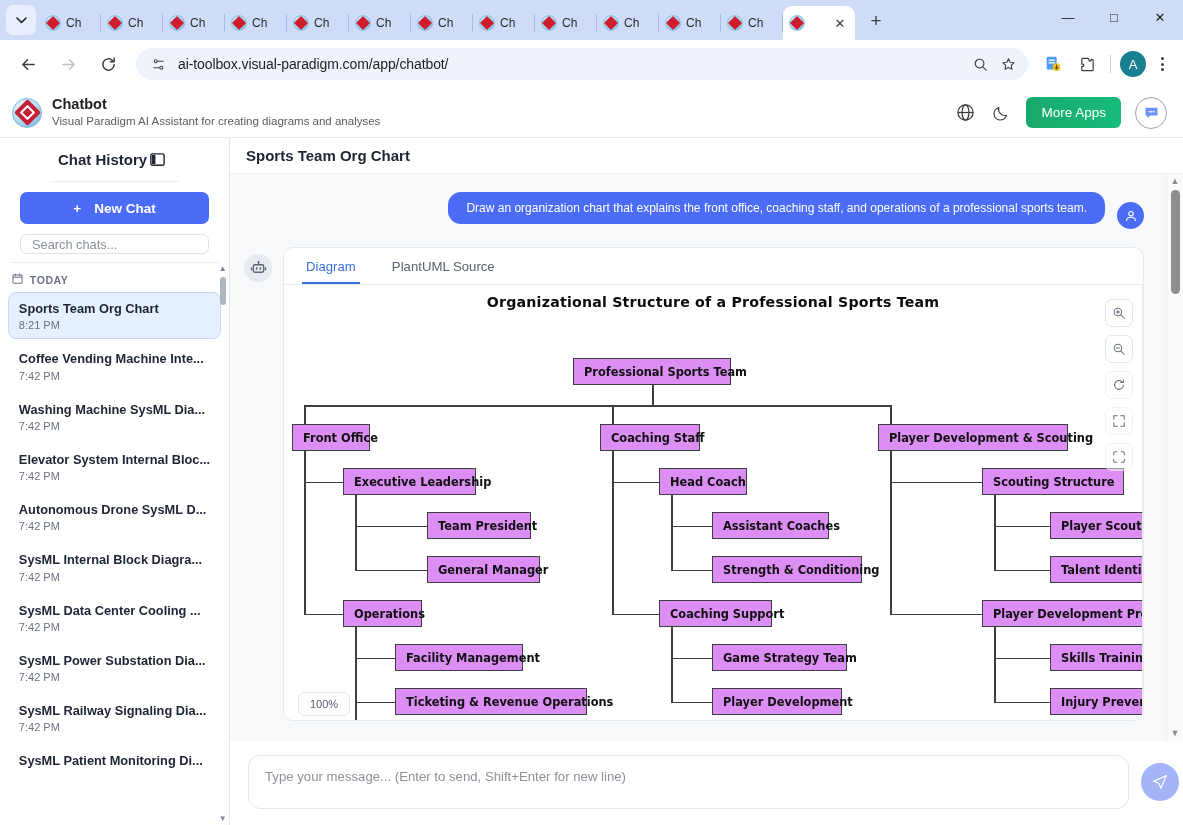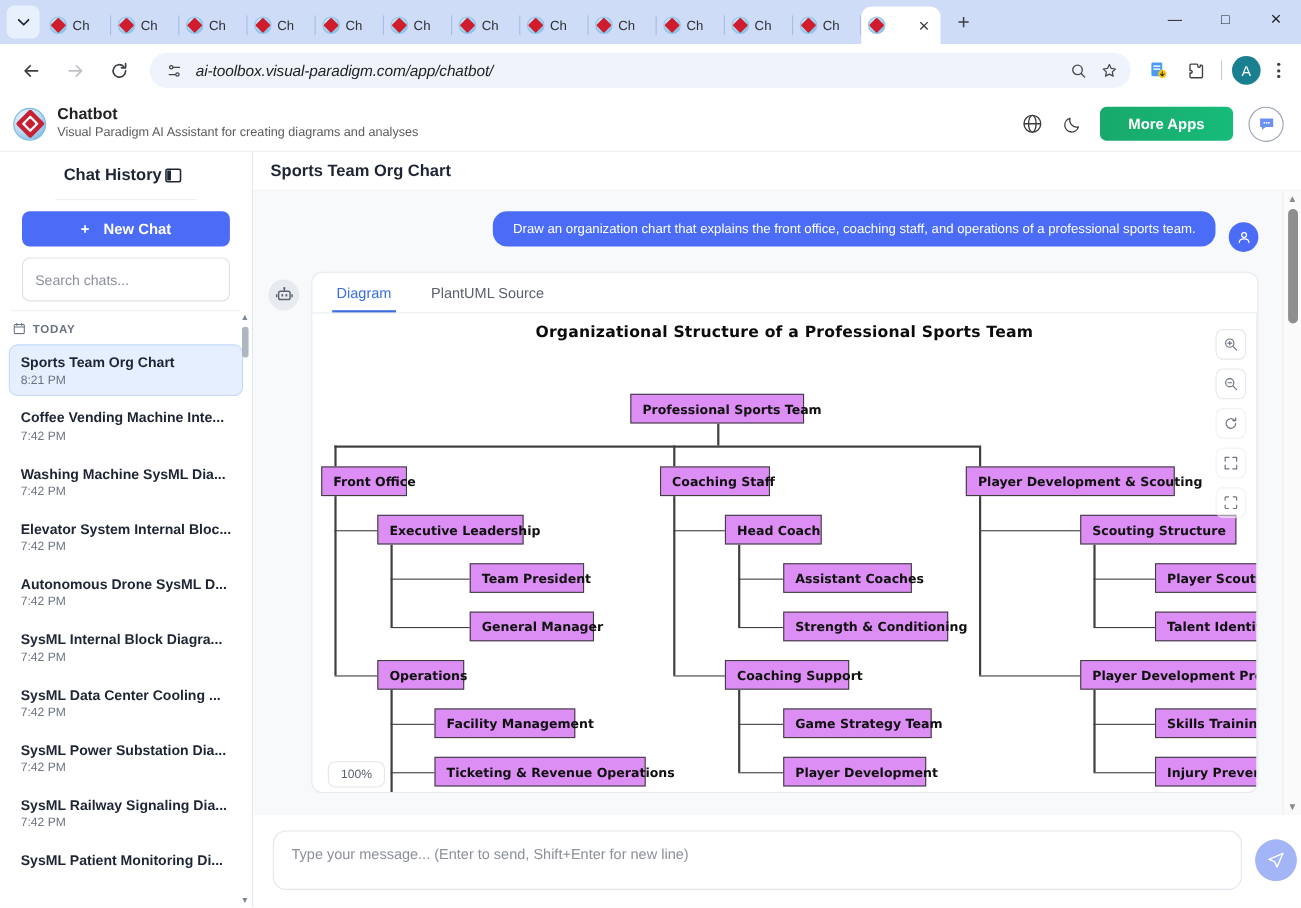--- a/index.html
+++ b/index.html
@@ -112,21 +112,20 @@
   }
   .nav-btn.disabled { color: #bdc1c6; }
   .omnibox {
     flex: 1;
     height: 32px;
     margin: 0 8px;
     background: #eff3fb;
     border-radius: 17px;
     display: flex; align-items: center;
     padding: 0 6px 0 12px;
-    font-style: italic;
   }
   .omnibox-icon {
     width: 20px; height: 20px; flex: none;
     display: flex; align-items: center; justify-content: center;
     color: #444746;
   }
   .omnibox-url {
     flex: 1;
     font-size: 14px;
     color: #1f1f1f;
@@ -189,22 +188,22 @@
   .app-logo .diamond::before {
     content: ""; position: absolute; inset: 6px; background: #c62033; border-radius: 1px; z-index: 2;
   }
   .app-titles { display: flex; flex-direction: column; justify-content: center; }
   .app-title { font-size: 14.5px; font-weight: 700; color: #222; line-height: 1.2; }
   .app-sub { font-size: 11.5px; color: #5c5c5c; line-height: 1.3; margin-top: 1px; }
   .header-right { margin-left: auto; display: flex; align-items: center; gap: 14px; }
   .hdr-icon { width: 22px; height: 22px; display: flex; align-items: center; justify-content: center; color: #3b3b3b; }
   .more-apps-btn {
     background: linear-gradient(90deg, #18a96b 0%, #17bb7a 100%);
-    color: #fff; font-size: 13.5px; font-weight: 700;
-    padding: 8px 26px; border-radius: 6px;
+    color: #fff; font-size: 13.5px; font-weight: 400;
+    padding: 8px 15px; border-radius: 6px;
     border: none;
   }
   .bot-badge {
     width: 32px; height: 32px; border-radius: 50%;
     border: 1.5px solid #9aa4b5;
     display: flex; align-items: center; justify-content: center;
     background: #fff;
   }
 
   .body-row { flex: 1; display: flex; min-height: 0; }
@@ -229,21 +228,21 @@
   .sb-top { padding: 10px 10px 8px; flex: none; border-bottom: 1px solid #eceff2; }
   .newchat-btn {
     width: 100%; height: 32px;
     background: #4a6cf7; color: #fff;
     border: none; border-radius: 7px;
     font-size: 13.5px; font-weight: 700;
     display: flex; align-items: center; justify-content: center; gap: 13px;
   }
   .search-wrap { margin-top: 10px; }
   .search-input {
-    width: 100%; height: 40px;
+    width: 100%; height: 20px;
     border: 1px solid #dde1e6; border-radius: 7px;
     padding: 0 11px;
     font-size: 12.8px; color: #3c3c3c;
     font-family: "Liberation Sans", sans-serif;
     background: #fff;
   }
   .search-input::placeholder { color: #8b9099; }
   .sb-scroll { flex: 1; overflow: hidden; position: relative; padding: 0 8px; min-height: 0; }
   .sb-group-label {
     display: flex; align-items: center; gap: 7px;

